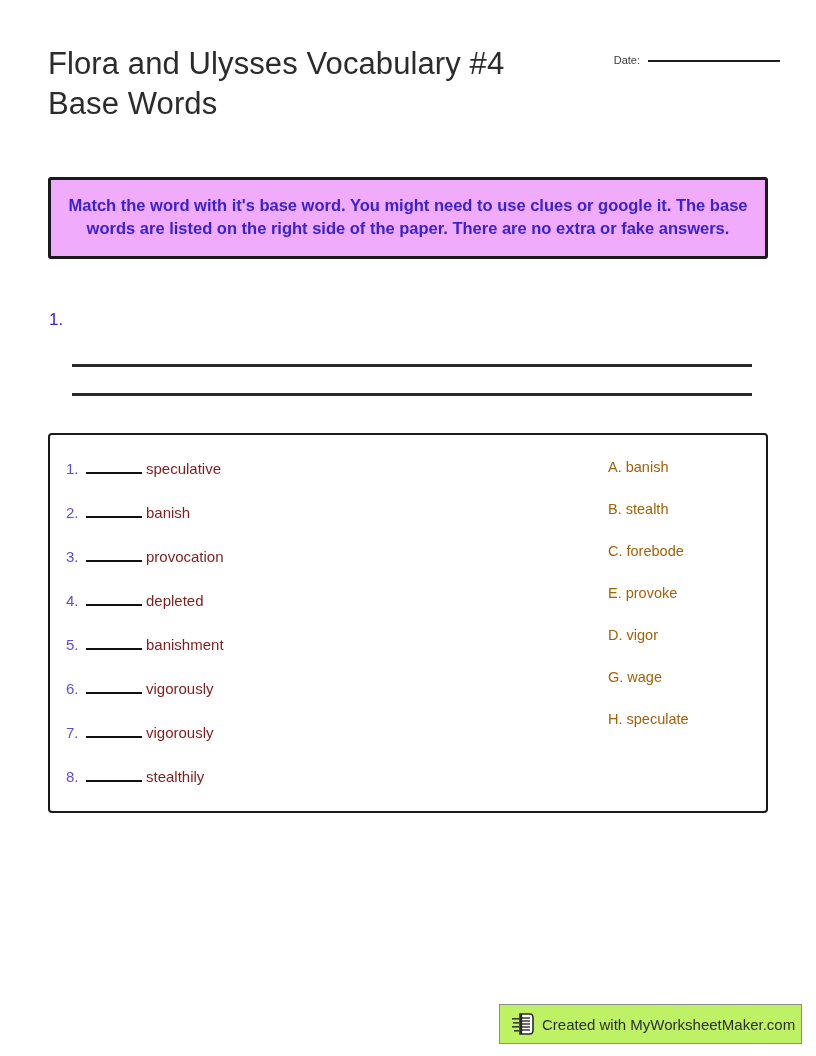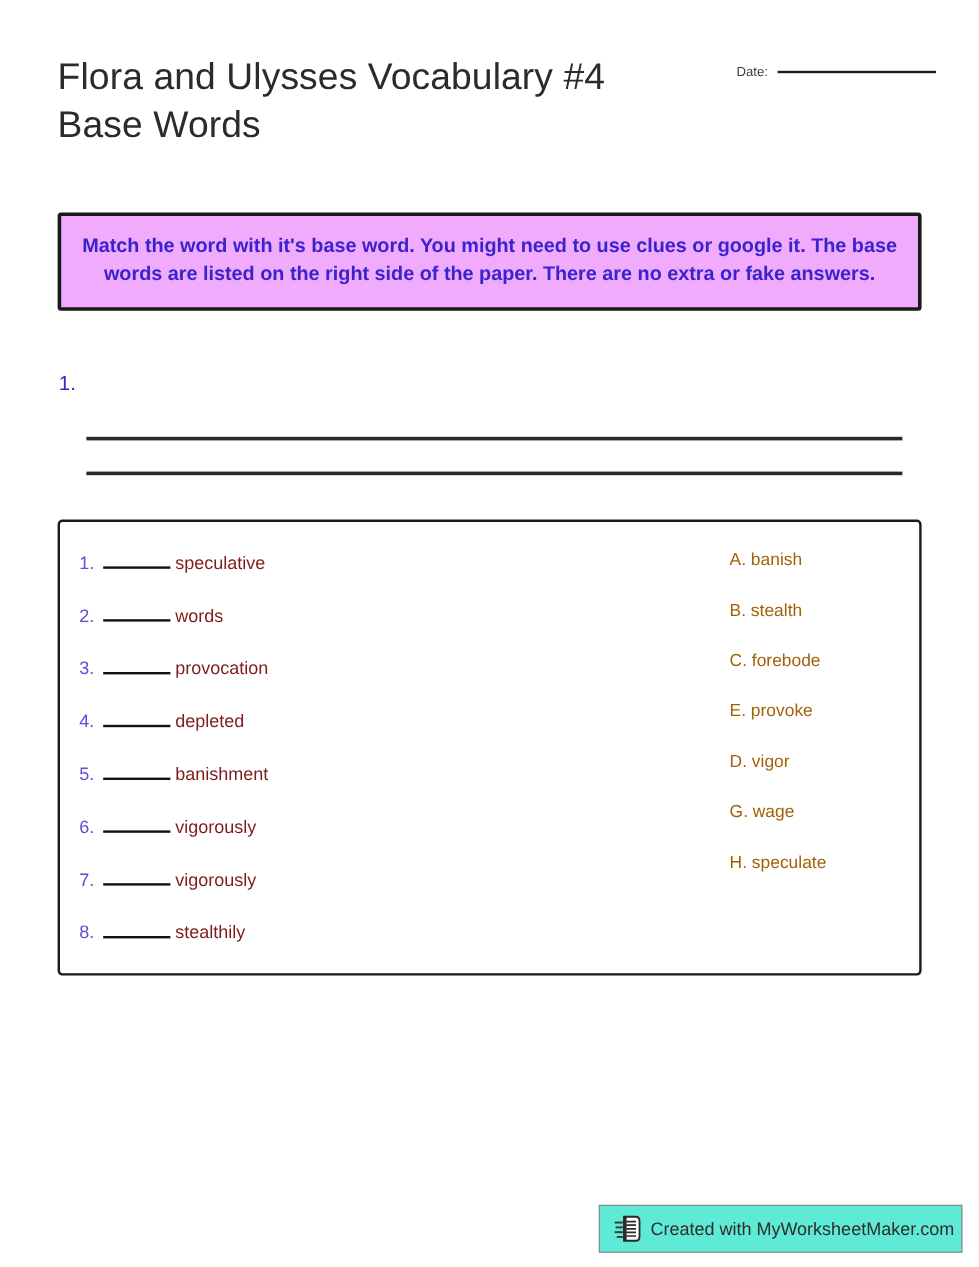--- a/index.html
+++ b/index.html
@@ -151,21 +151,21 @@
 
   
   .footer-badge {
     position: absolute;
     left: 499px;
     top: 1004px;
     width: 303px;
     height: 40px;
     box-sizing: border-box;
     border: 1px solid #8c8c8c;
-    background: #5eead4;
+    background: #bef264;
     display: flex;
     align-items: center;
     gap: 8px;
     padding: 0 12px;
   }
   .footer-logo {
     flex: 0 0 auto;
     width: 22px;
     height: 24px;
     display: block;
@@ -199,21 +199,21 @@
 
   <div class="match-col-left">
     <div class="match-item">
       <span class="match-num">1.</span>
       <span class="match-blank"></span>
       <span class="match-word">speculative</span>
     </div>
     <div class="match-item">
       <span class="match-num">2.</span>
       <span class="match-blank"></span>
-      <span class="match-word">words</span>
+      <span class="match-word">banish</span>
     </div>
     <div class="match-item">
       <span class="match-num">3.</span>
       <span class="match-blank"></span>
       <span class="match-word">provocation</span>
     </div>
     <div class="match-item">
       <span class="match-num">4.</span>
       <span class="match-blank"></span>
       <span class="match-word">depleted</span>

